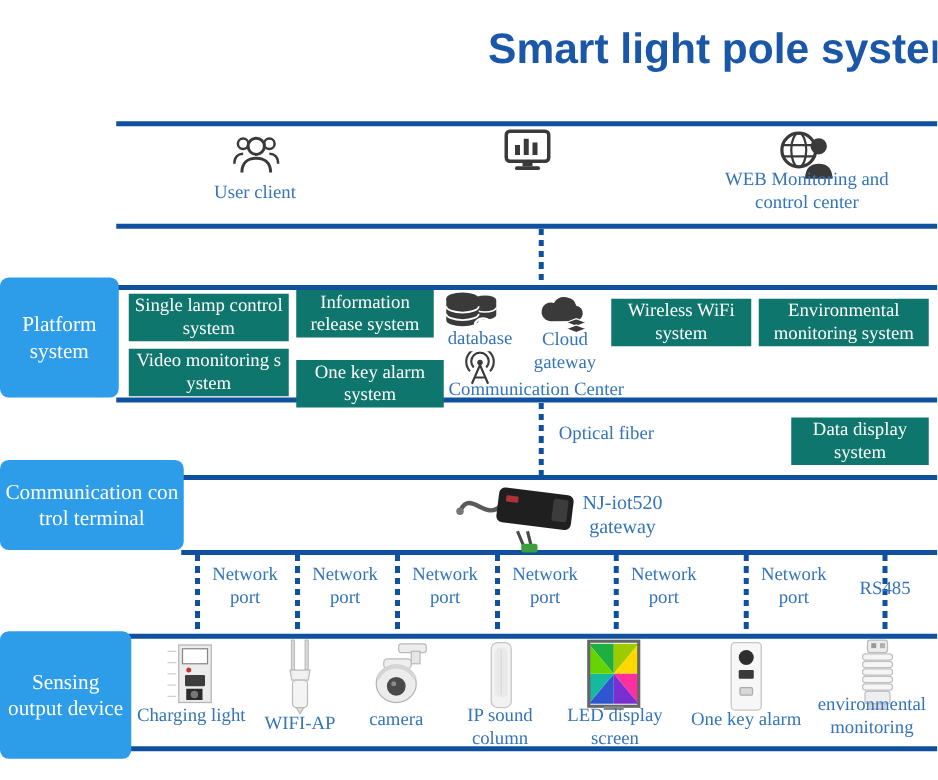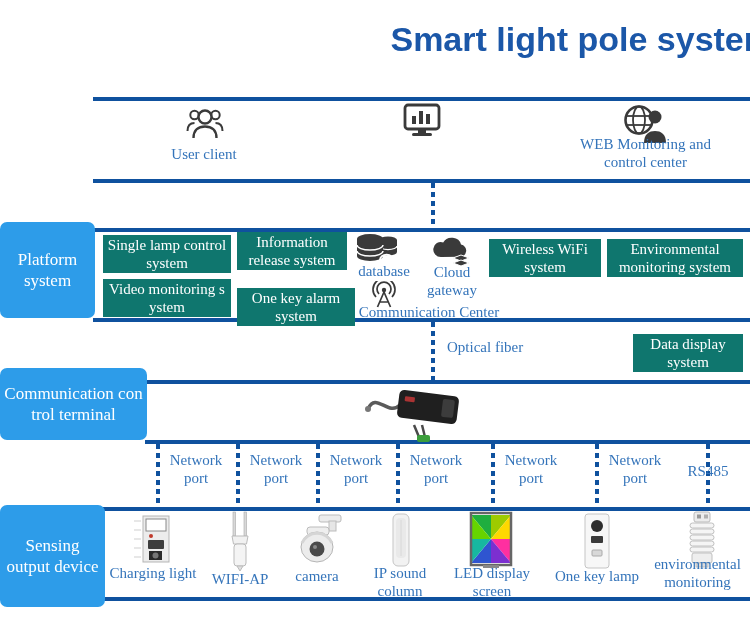--- a/index.html
+++ b/index.html
@@ -124,20 +124,21 @@
       <circle cx="6" cy="26" r="3" fill="#777"></circle>
       <g transform="rotate(7 66 24)">
         <rect x="36" y="10" width="60" height="28" rx="5" fill="#1f1f1f"></rect>
         <rect x="42" y="16" width="10" height="5" rx="1" fill="#a33"></rect>
         <rect x="80" y="14" width="12" height="18" rx="2" fill="#3c3c3c"></rect>
       </g>
       <path d="M52 42 l5 12 M60 42 l3 12" stroke="#4a4a4a" stroke-width="2.5"></path>
       <rect x="55" y="52" width="13" height="7" rx="2" fill="#3c9e3c"></rect>
     </svg>
   </div>
+  <div class="lbl" style="left:452px;top:394px;width:92px;font-size:16px;">NJ-iot520 gateway</div>
 
   <div class="dashv" style="left:156px;top:444px;height:63px;"></div>
   <div class="dashv" style="left:236px;top:444px;height:63px;"></div>
   <div class="dashv" style="left:316px;top:444px;height:63px;"></div>
   <div class="dashv" style="left:396px;top:444px;height:63px;"></div>
   <div class="dashv" style="left:491px;top:444px;height:63px;"></div>
   <div class="dashv" style="left:595px;top:444px;height:63px;"></div>
   <div class="dashv" style="left:706px;top:444px;height:63px;"></div>
 
   <div class="lbl" style="left:160px;top:452px;width:72px;">Network port</div>
@@ -217,21 +218,21 @@
   <div class="lbl" style="left:448px;top:565px;width:88px;">LED display screen</div>
 
   <div class="icon" style="left:583px;top:512px;">
     <svg width="28" height="58" viewBox="0 0 28 58">
       <rect x="2" y="2" width="24" height="54" rx="3" fill="#f7f7f7" stroke="#c5c5c5"></rect>
       <circle cx="14" cy="14" r="6" fill="#2e2e2e"></circle>
       <rect x="8" y="24" width="12" height="7" rx="1" fill="#3a3a3a"></rect>
       <rect x="9" y="38" width="10" height="6" rx="1" fill="#d8d8d8" stroke="#aaa"></rect>
     </svg>
   </div>
-  <div class="lbl" style="left:542px;top:568px;width:110px;white-space:nowrap;">One key lamp</div>
+  <div class="lbl" style="left:542px;top:568px;width:110px;white-space:nowrap;">One key alarm</div>
 
   <div class="icon" style="left:684px;top:510px;">
     <svg width="36" height="58" viewBox="0 0 36 58">
       <rect x="10" y="2" width="16" height="10" rx="2" fill="#ececec" stroke="#bbb"></rect>
       <rect x="13" y="4.5" width="4" height="4" fill="#999"></rect>
       <rect x="20" y="4.5" width="4" height="4" fill="#b0b0b0"></rect>
       <rect x="6" y="13" width="24" height="5" rx="2.5" fill="#f5f5f5" stroke="#c0c0c0"></rect>
       <rect x="6" y="19" width="24" height="5" rx="2.5" fill="#f5f5f5" stroke="#c0c0c0"></rect>
       <rect x="6" y="25" width="24" height="5" rx="2.5" fill="#f5f5f5" stroke="#c0c0c0"></rect>
       <rect x="6" y="31" width="24" height="5" rx="2.5" fill="#f5f5f5" stroke="#c0c0c0"></rect>

